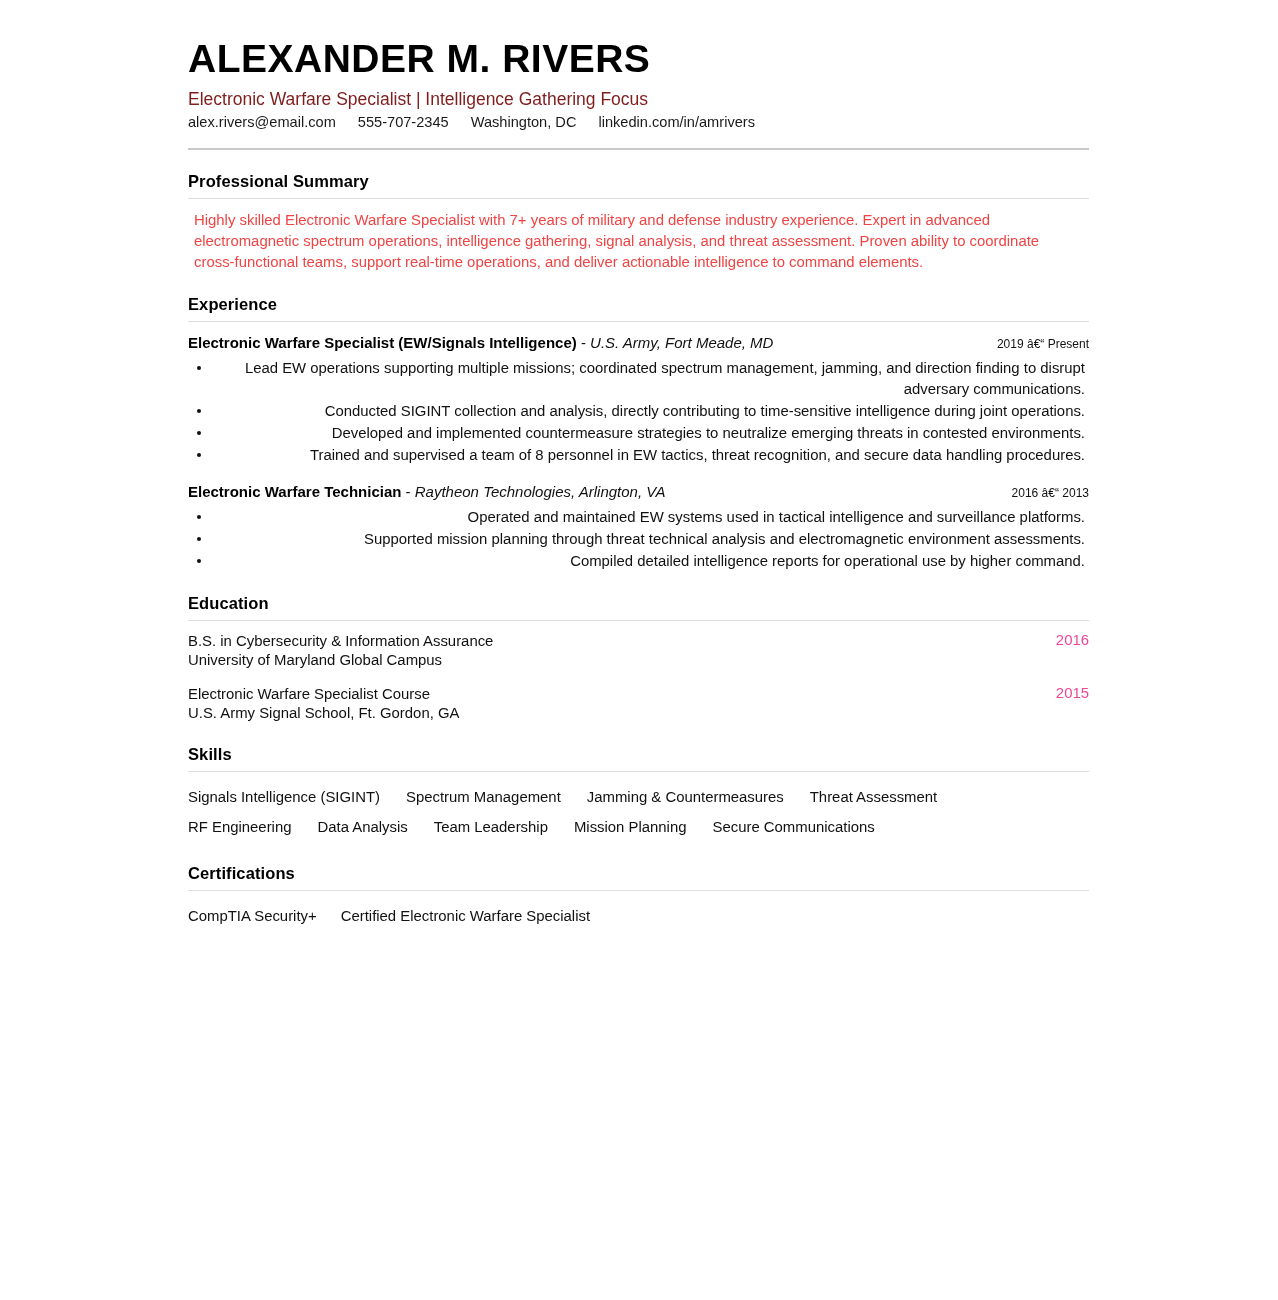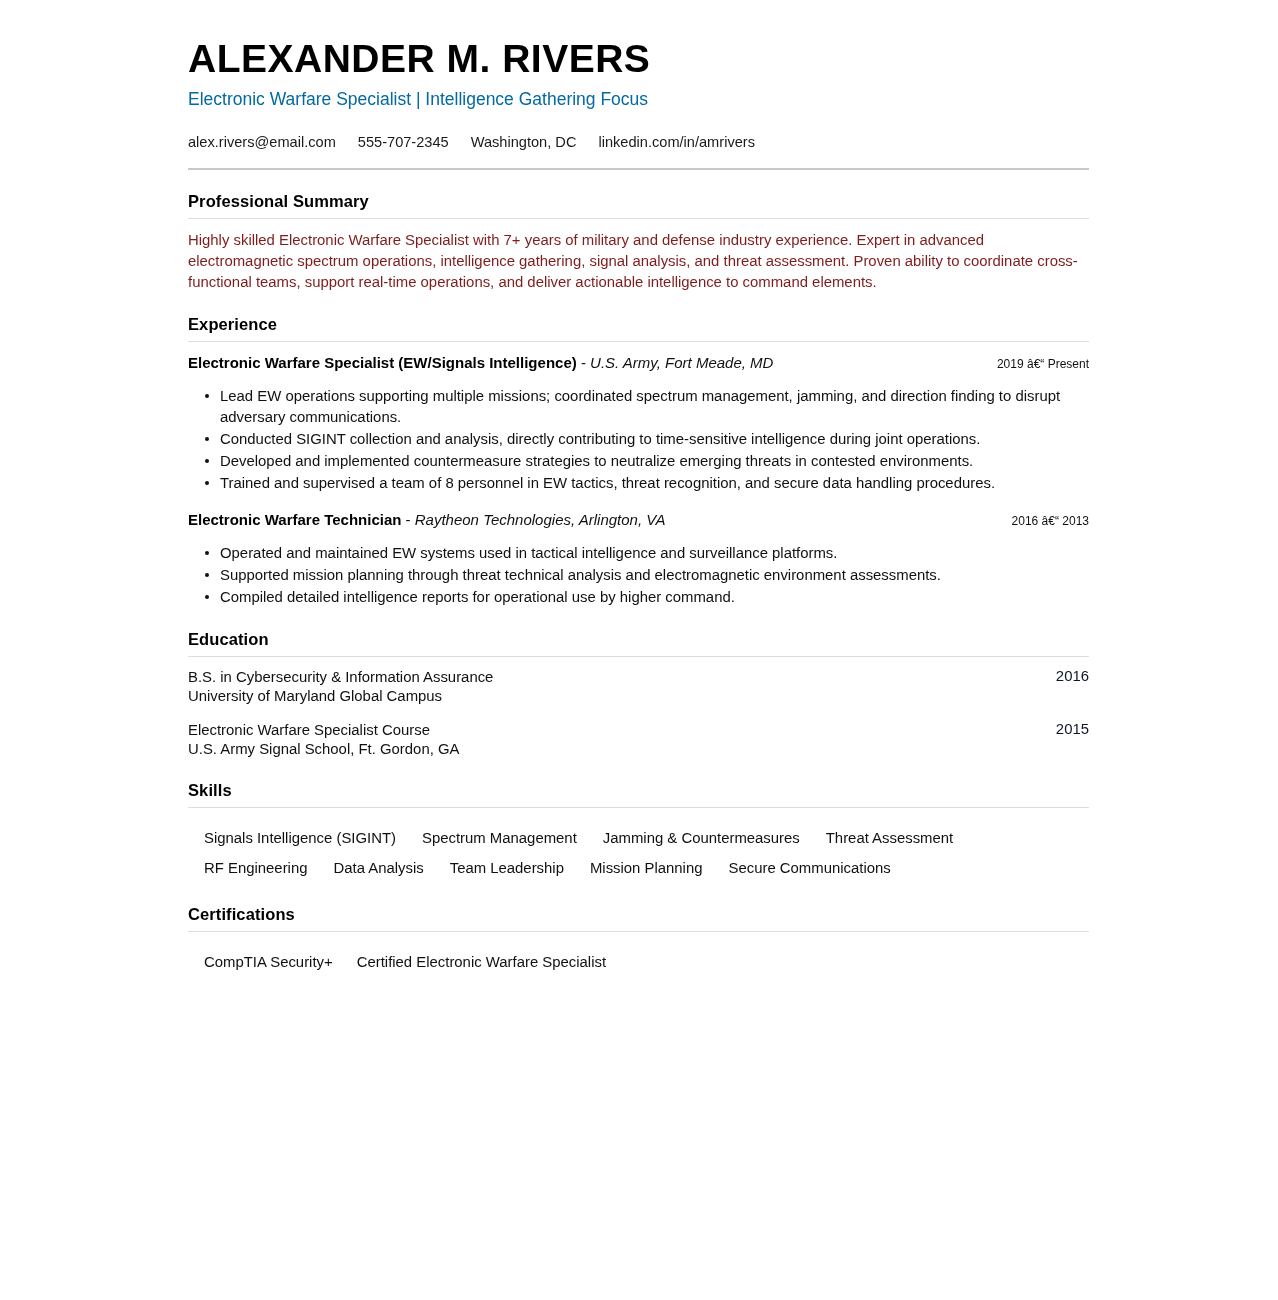--- a/index.html
+++ b/index.html
@@ -36,22 +36,22 @@
     font-weight: bold;
     letter-spacing: 0.5px;
     line-height: 1.08;
     margin: 0 0 9px 0;
     color: #000;
   }
   .subtitle {
     font-size: 17.5px;
     font-weight: normal;
     line-height: 1.25;
-    margin: 0 0 22px 0;
-    color: #0369a1;
+    margin: 0 0 2px 0;
+    color: #7f1d1d;
   }
   .contact {
     font-size: 14.6px;
     color: #1a1a1a;
     line-height: 1.3;
     margin: 0;
     white-space: nowrap;
   }
   .contact .ci { display: inline-block; }
   .contact .ci + .ci { margin-left: 22px; }
@@ -75,22 +75,22 @@
   .rule-thin {
     border: 0;
     border-top: 1px solid #dddddd;
     margin: 0 0 11px 0;
     width: 901px;
   }
 
   .summary-text {
     font-size: 14.9px;
     line-height: 1.42;
-    margin: 0;
-    color: #7f1d1d;
+    margin: 6px;
+    color: #ef4444;
     text-align: left;
   }
 
   
   .job { margin-bottom: 16px; }
   .job:last-child { margin-bottom: 0; }
   .job-head {
     display: flex;
     justify-content: space-between;
     align-items: baseline;
@@ -104,22 +104,23 @@
   .job-org { font-style: italic; color: #111; }
   .job-dates {
     flex: 0 0 auto;
     font-size: 12px;
     color: #111;
     white-space: nowrap;
     text-align: right;
   }
   ul.bullets {
     list-style: none;
-    margin: 12px;
+    margin: 4px;
     padding: 0;
+    text-align: right;
   }
   ul.bullets li {
     position: relative;
     font-size: 14.9px;
     line-height: 1.42;
     color: #111;
     padding-left: 20px;
     margin-bottom: 1px;
   }
   ul.bullets li::before {
@@ -149,31 +150,31 @@
     color: #111;
   }
   .edu-school {
     font-size: 14.9px;
     line-height: 1.28;
     color: #111;
   }
   .edu-year {
     flex: 0 0 auto;
     font-size: 14.9px;
-    color: #0f172a;
+    color: #ec4899;
     white-space: nowrap;
     text-align: right;
   }
 
   
   .inline-list {
     font-size: 14.9px;
     line-height: 1.95;
     color: #111;
-    margin: 16px;
+    margin: 0;
   }
   .inline-list .item { display: inline-block; margin-right: 26px; }
   .inline-list .item:last-child { margin-right: 0; }
   .certs-list .item { margin-right: 24px; }
 </style>
 </head>
 <body>
 
 <div class="page">
   <div class="sheet">

